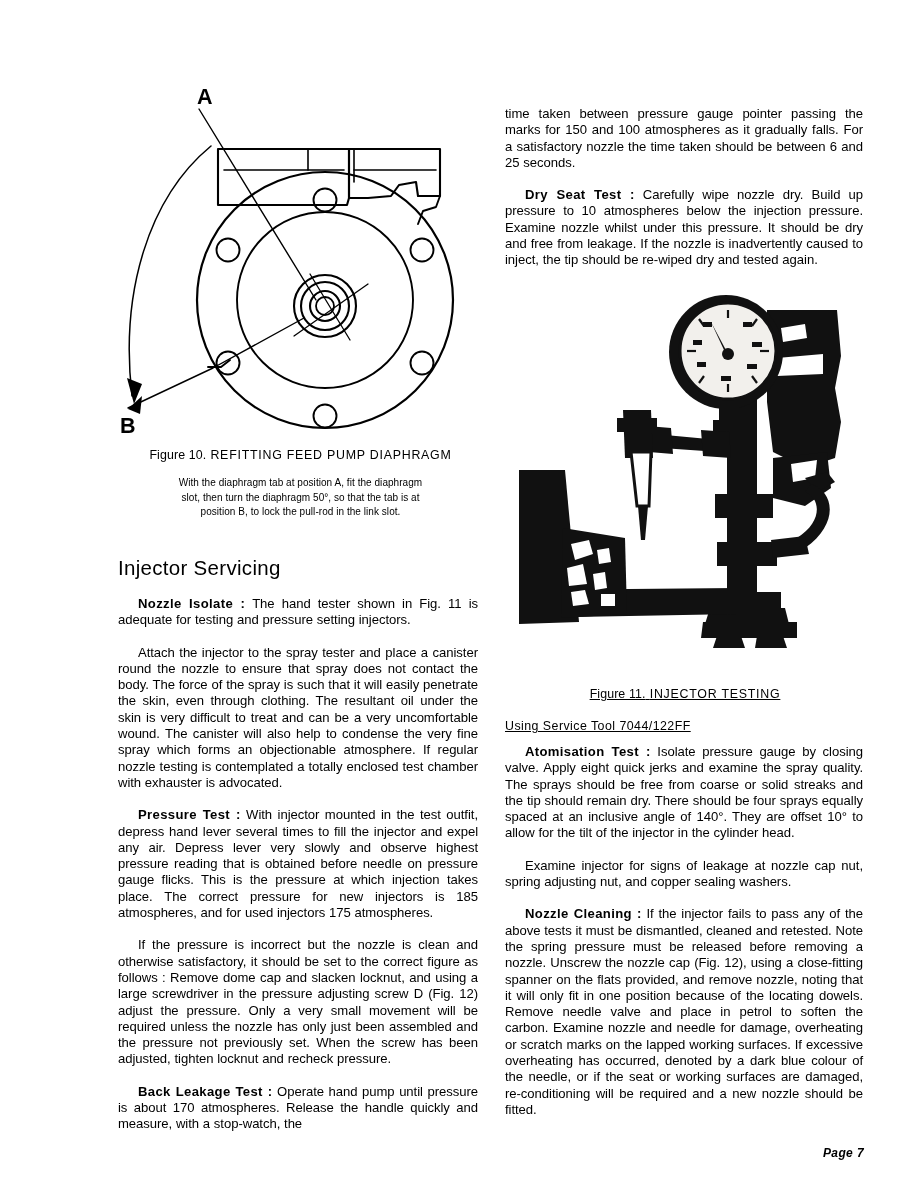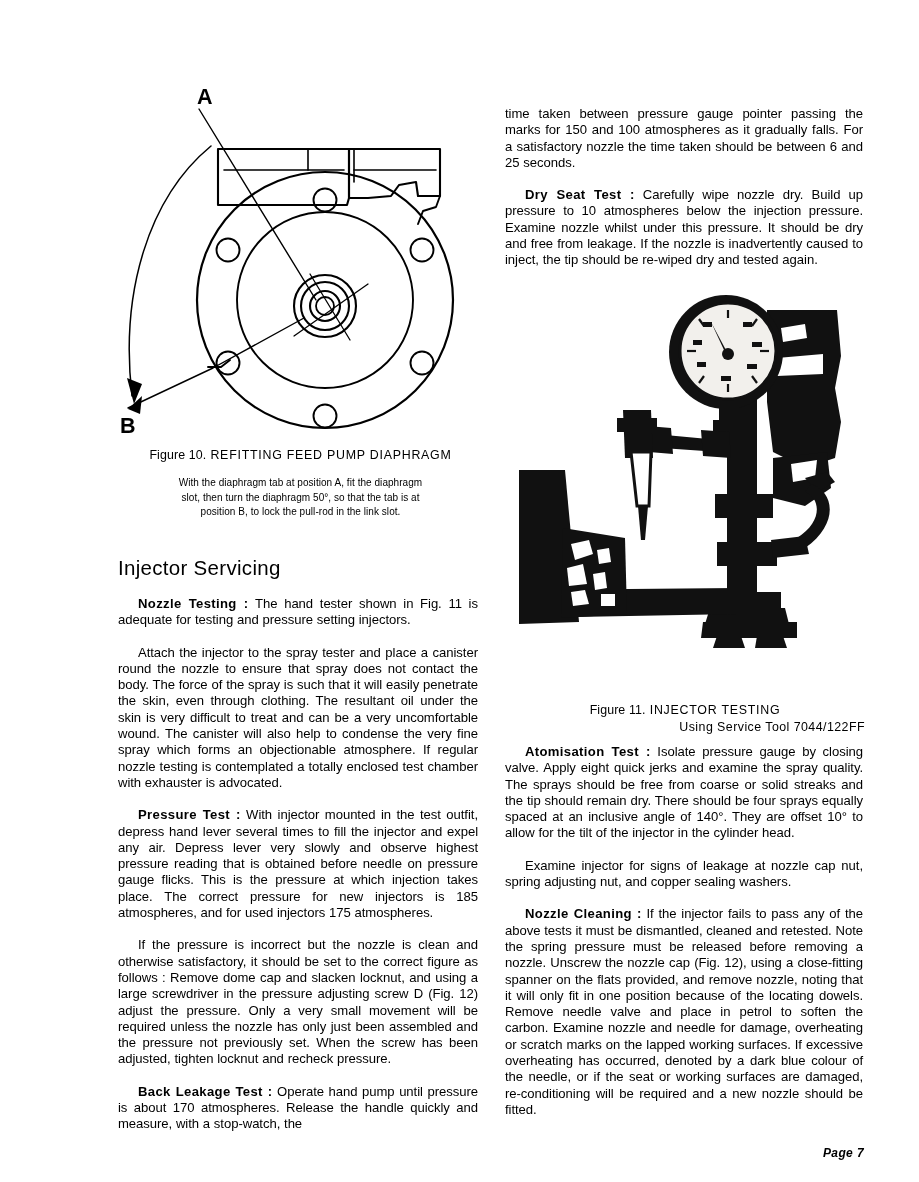--- a/index.html
+++ b/index.html
@@ -87,28 +87,29 @@
     left: 505px;
     top: 292px;
     width: 360px;
     height: 372px;
   }
   .fig11-wrap svg { display: block; }
 
   .fig11-caption-wrap {
     position: absolute;
     left: 505px;
-    top: 703px;
+    top: 687px;
     width: 360px;
+    text-decoration: underline;
   }
   .fig11-caption-wrap .line2 {
     font-size: 12.4px;
     letter-spacing: 0.45px;
-    text-align: right;
-    margin-top: 3px;
+    text-align: left;
+    margin-top: 18px;
   }
 
   
   .left-text-top {
     position: absolute;
     left: 118px;
     top: 540px;
     width: 360px;
   }
   .right-text-top {
@@ -200,21 +201,21 @@
       <span class="ctr">With the diaphragm tab at position A, fit the diaphragm</span>
       <span class="ctr">slot, then turn the diaphragm 50°, so that the tab is at</span>
       <span class="ctr">position B, to lock the pull-rod in the link slot.</span>
     </p>
   </div>
 
   <div class="left-text-top">
     <h2 class="section-title">Injector Servicing</h2>
 
     <p class="body">
-      <span class="run-in">Nozzle Testing :</span><span> The hand tester shown in Fig. 11 is adequate for testing and pressure setting injectors.</span>
+      <span class="run-in">Nozzle Isolate :</span><span> The hand tester shown in Fig. 11 is adequate for testing and pressure setting injectors.</span>
     </p>
 
     <p class="body">Attach the injector to the spray tester and place a canister round the nozzle to ensure that spray does not contact the body. The force of the spray is such that it will easily penetrate the skin, even through clothing. The resultant oil under the skin is very difficult to treat and can be a very uncomfortable wound. The canister will also help to condense the very fine spray which forms an objectionable atmosphere. If regular nozzle testing is contemplated a totally enclosed test chamber with exhauster is advocated.</p>
 
     <p class="body">
       <span class="run-in">Pressure Test :</span><span> With injector mounted in the test outfit, depress hand lever several times to fill the injector and expel any air. Depress lever very slowly and observe highest pressure reading that is obtained before needle on pressure gauge flicks. This is the pressure at which injection takes place. The correct pressure for new injectors is 185 atmospheres, and for used injectors 175 atmospheres.</span>
     </p>
 
     <p class="body">If the pressure is incorrect but the nozzle is clean and otherwise satisfactory, it should be set to the correct figure as follows : Remove dome cap and slacken locknut, and using a large screwdriver in the pressure adjusting screw D (Fig. 12) adjust the pressure. Only a very small movement will be required unless the nozzle has only just been assembled and the pressure not previously set. When the screw has been adjusted, tighten locknut and recheck pressure.</p>
 

